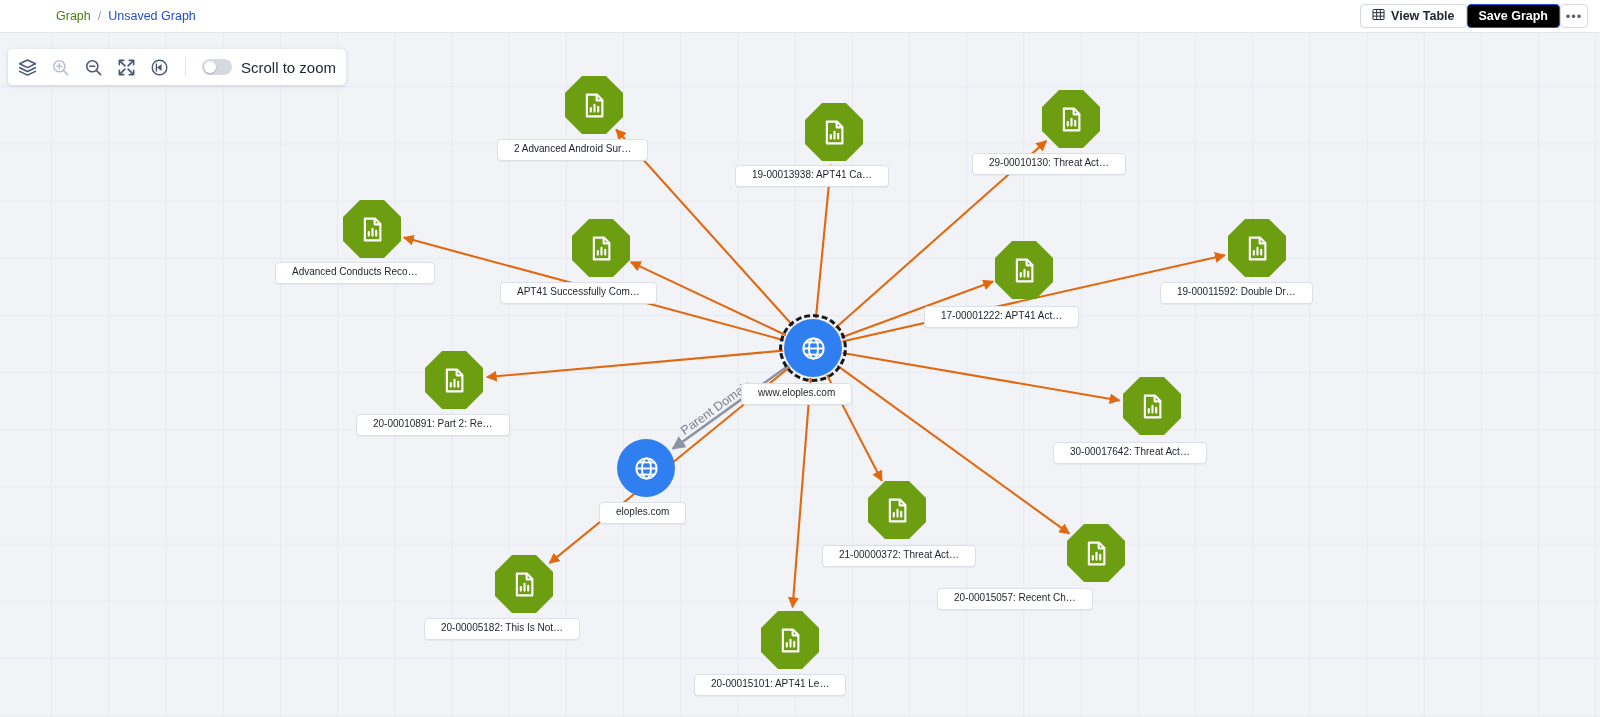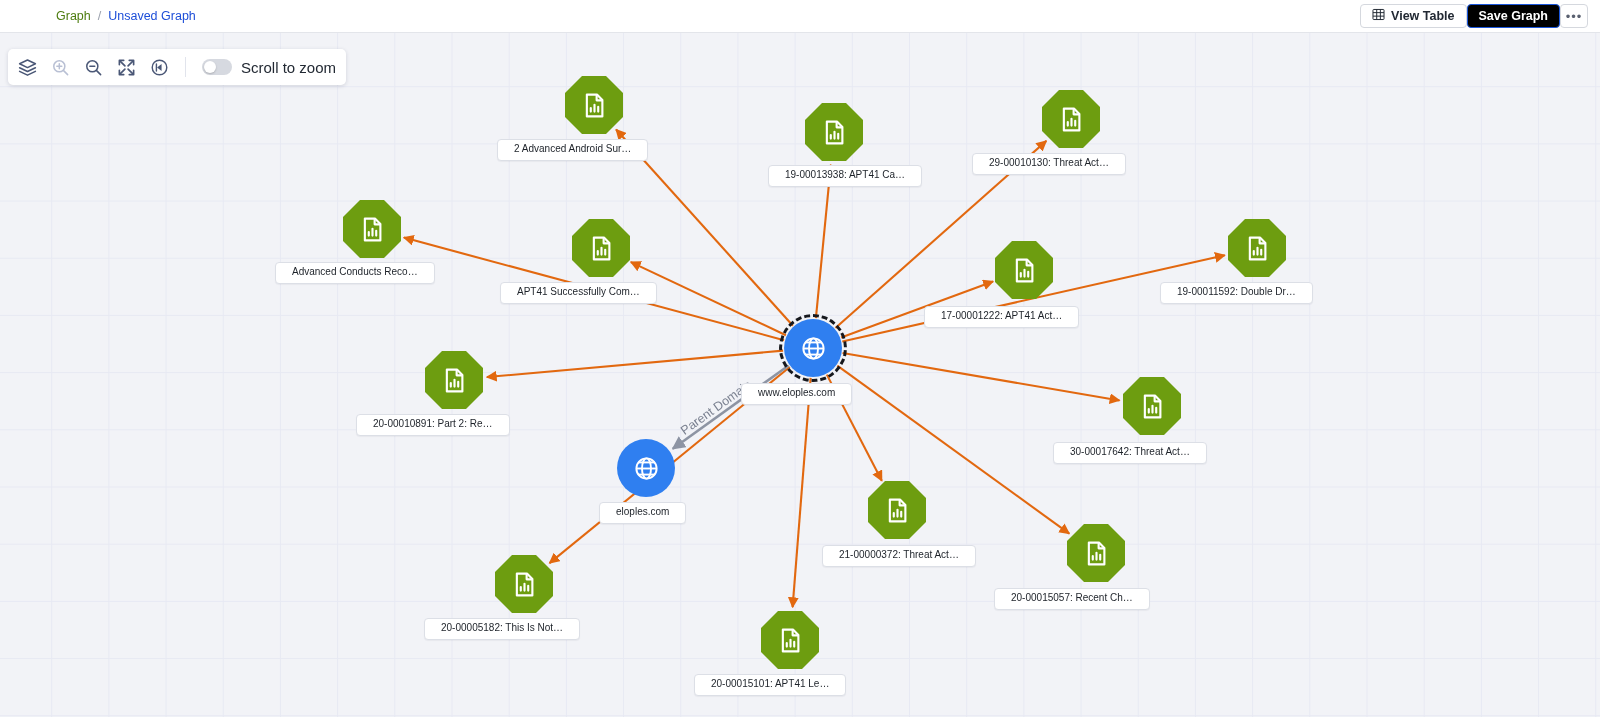--- a/index.html
+++ b/index.html
@@ -391,31 +391,31 @@
               <line x1="15.3" y1="17.4" x2="15.3" y2="13.2" stroke-linecap="round"></line>
             </svg>
           </span>
         </div>
       </div>
     </div>
   <div id="labels-group">
       <div class="nlabel" style="left: 741px; top: 350px;">www.eloples.com</div>
       <div class="nlabel" style="left: 599px; top: 469px; text-align: center;">eloples.com</div>
       <div class="nlabel" style="left: 497px; top: 106px;">2 Advanced Android Sur…</div>
-      <div class="nlabel" style="left: 735px; top: 132px; margin-left: 33px;">19-00013938: APT41 Ca…</div>
+      <div class="nlabel" style="left: 735px; top: 132px;">19-00013938: APT41 Ca…</div>
       <div class="nlabel" style="left: 972px; top: 120px;">29-00010130: Threat Act…</div>
       <div class="nlabel" style="left: 275px; top: 229px;">Advanced Conducts Reco…</div>
       <div class="nlabel" style="left: 500px; top: 249px;">APT41 Successfully Com…</div>
       <div class="nlabel" style="left: 924px; top: 273px;">17-00001222: APT41 Act…</div>
       <div class="nlabel" style="left: 1160px; top: 249px;">19-00011592: Double Dr…</div>
       <div class="nlabel" style="left: 356px; top: 381px;">20-00010891: Part 2: Re…</div>
       <div class="nlabel" style="left: 1053px; top: 409px;">30-00017642: Threat Act…</div>
       <div class="nlabel" style="left: 424px; top: 585px;">20-00005182: This Is Not…</div>
       <div class="nlabel" style="left: 798px; top: 512px; margin-left: 24px;">21-00000372: Threat Act…</div>
-      <div class="nlabel" style="left: 994px; top: 555px;">20-00015057: Recent Ch…</div>
+      <div class="nlabel" style="left: 937px; top: 555px;">20-00015057: Recent Ch…</div>
       <div class="nlabel" style="left: 694px; top: 641px;">20-00015101: APT41 Le…</div>
     </div>
 
   <div id="graph-toolbar">
     <span class="tb-ico">
       <svg viewBox="0 0 24 24" fill="none" stroke="currentColor" stroke-width="1.9" stroke-linecap="round" stroke-linejoin="round">
         <polygon points="12 2.5 22 7.3 12 12.1 2 7.3 12 2.5"></polygon>
         <polyline points="2 12.3 12 17.1 22 12.3"></polyline>
         <polyline points="2 16.9 12 21.7 22 16.9"></polyline>
       </svg>

